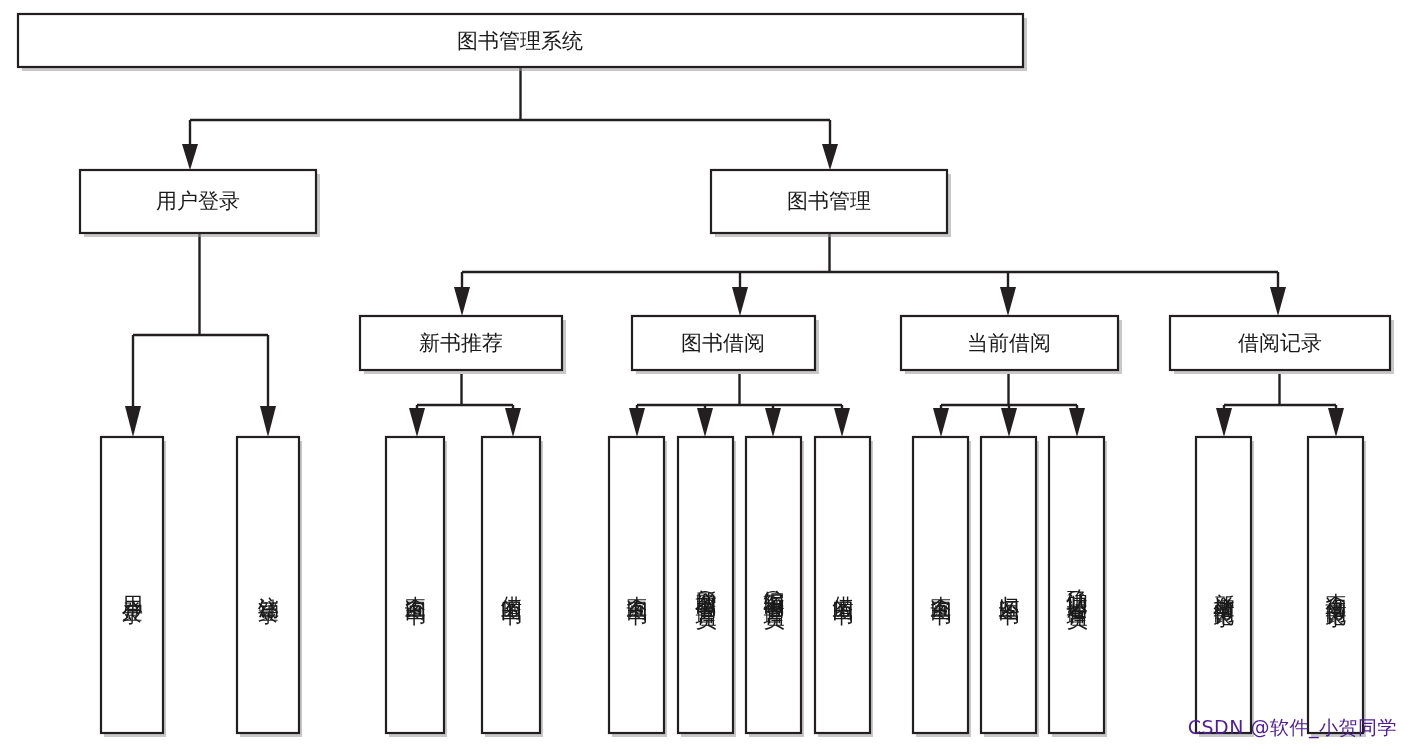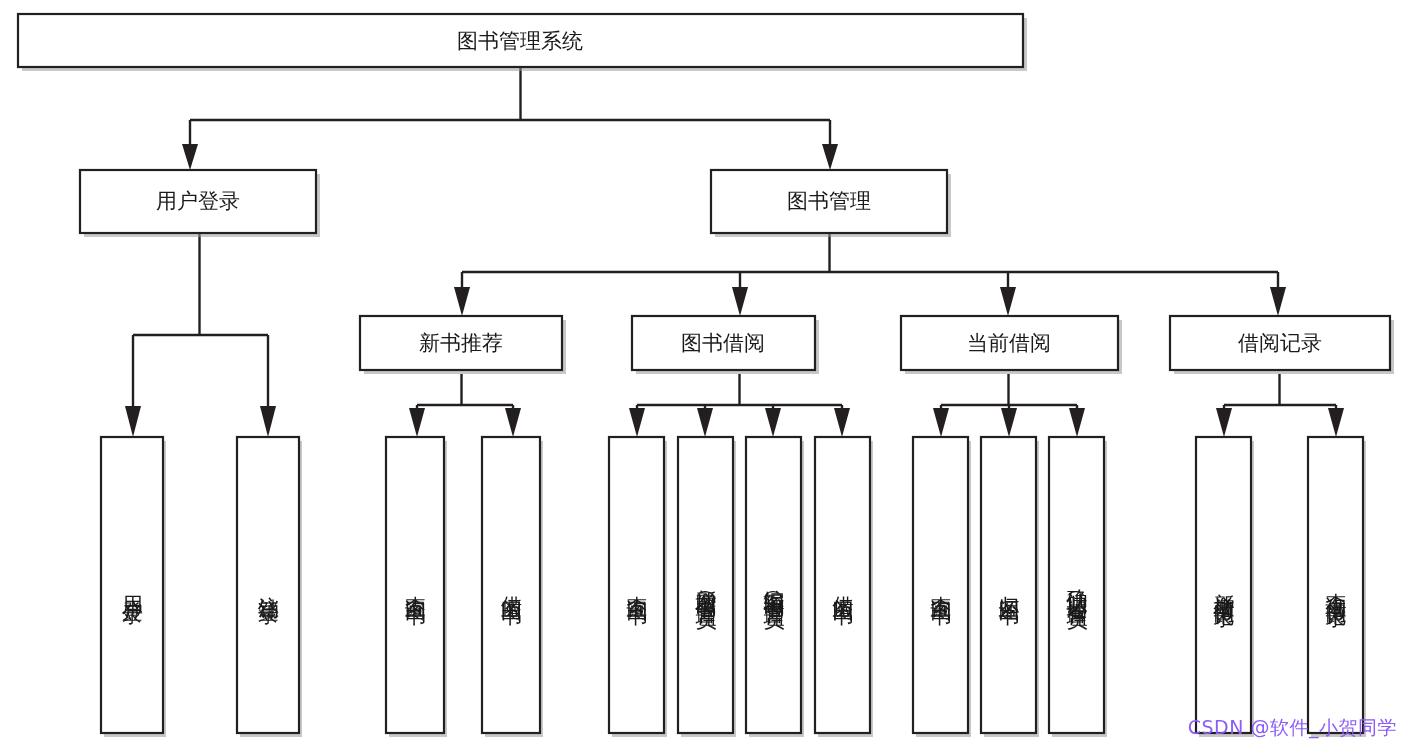--- a/index.html
+++ b/index.html
@@ -69,21 +69,21 @@
     color: #1a1a1a;
     white-space: nowrap;
     text-align: center;
   }
   #watermark {
     position: absolute;
     right: 8px;
     bottom: 6px;
     font-family: "DejaVu Sans", "Liberation Sans", sans-serif;
     font-size: 19px;
-    color: #8b5cf6;
+    color: #4c1d95;
     letter-spacing: 0.5px;
     white-space: nowrap;
     user-select: none;
   }
 </style>
 </head>
 <body>
 
 <div id="diagram-root">
 

